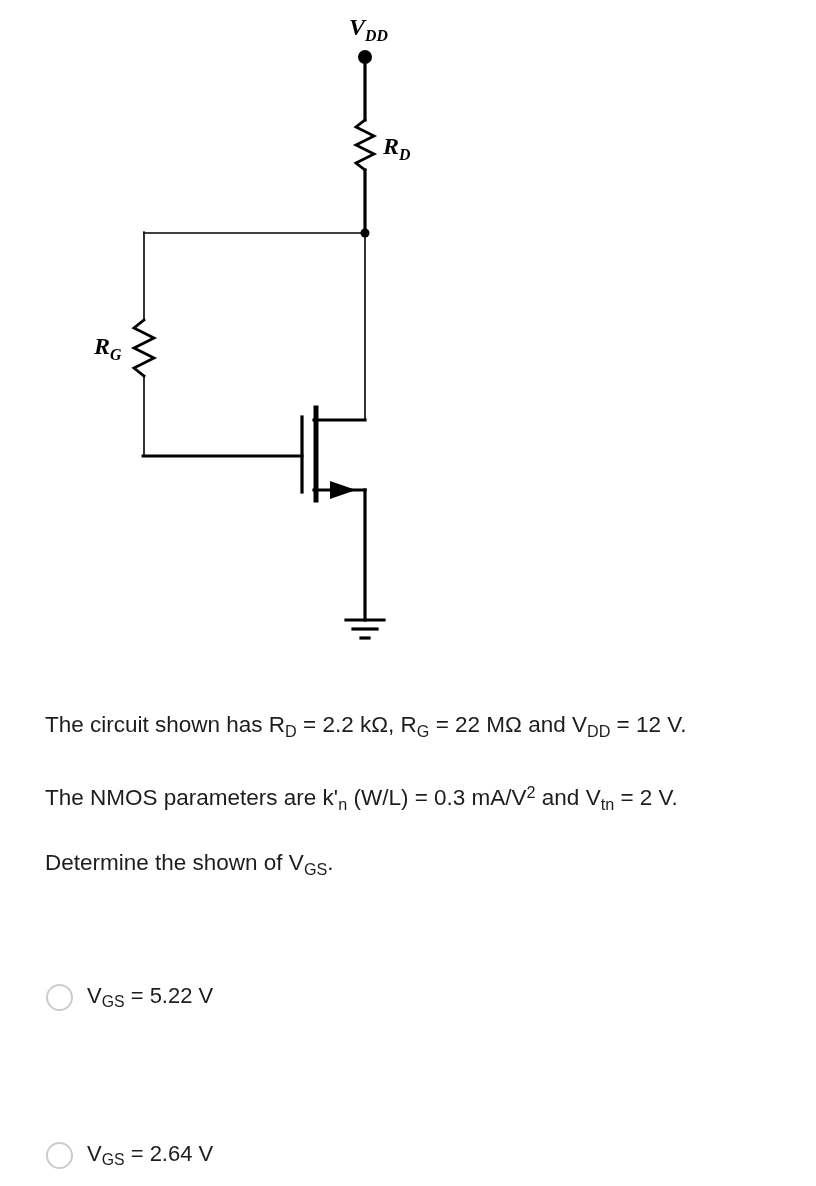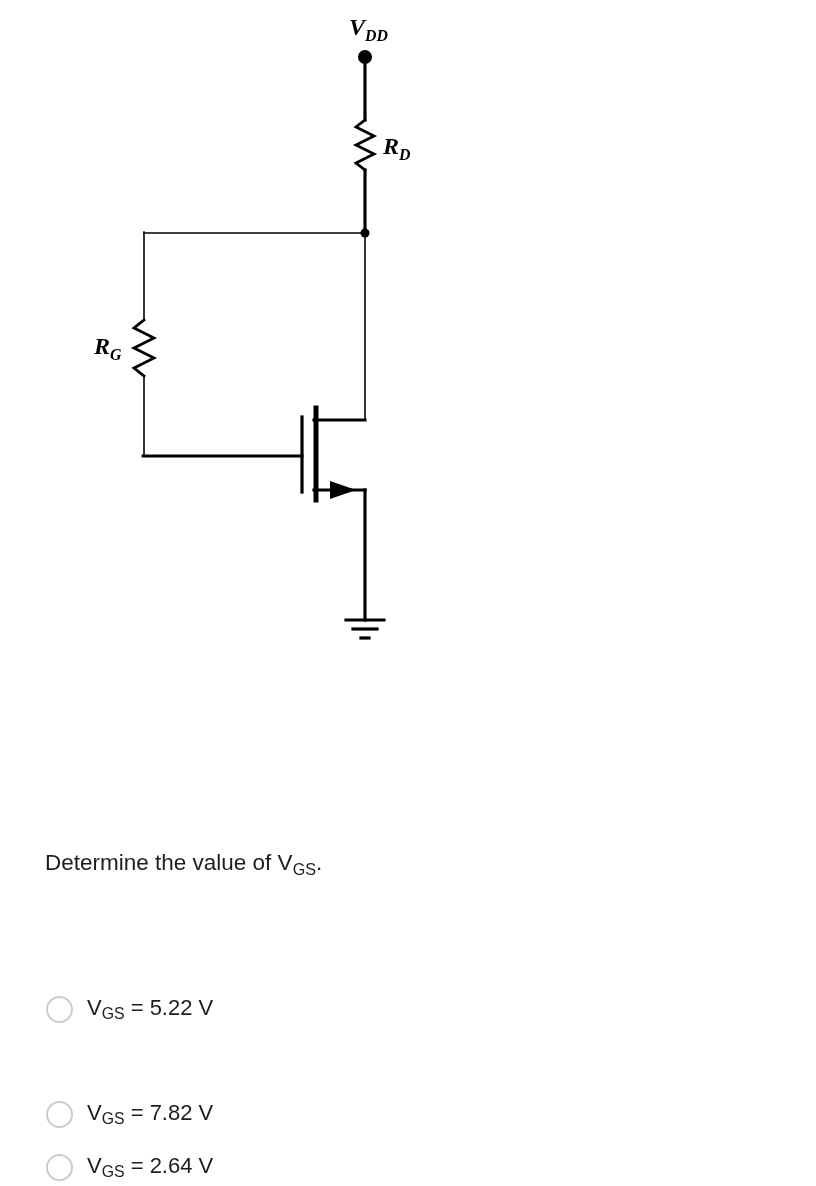--- a/index.html
+++ b/index.html
@@ -48,21 +48,20 @@
 
   
   .option {
     position: absolute;
     left: 46px;
     display: flex;
     align-items: center;
     gap: 14px;
     cursor: pointer;
     height: 30px;
-    margin-top: 12px;
   }
   .radio {
     width: 27px;
     height: 27px;
     border: 2px solid #c7ccd3;
     border-radius: 50%;
     background: #ffffff;
     flex: 0 0 auto;
   }
   .opt-label {
@@ -109,33 +108,31 @@
       </g>
     </svg>
 
     <div class="clabel" style="left:317px; top:15px;"><span>V</span><sub>DD</sub></div>
 
     <div class="clabel" style="left:351px; top:134px;"><span>R</span><sub>D</sub></div>
 
     <div class="clabel" style="left:62px; top:334px;"><span>R</span><sub>G</sub></div>
   </div>
 
+  <p class="qline" style="top:710px;"><span>The circuit shown has R</span><sub>D</sub><span> = 2.2 kΩ, R</span><sub>G</sub><span> = 22 MΩ and V</span><sub>DD</sub><span> = 12 V.</span></p>
 
+  <p class="qline" style="top:782px;"><span>The NMOS parameters are k'</span><sub>n</sub><span> (W/L) = 0.3 mA/V</span><sup>2</sup><span> and V</span><sub>tn</sub><span> = 2 V.</span></p>
 
-  <p class="qline" style="top:848px;"><span>Determine the value of V</span><sub>GS</sub><span>.</span></p>
+  <p class="qline" style="top:848px;"><span>Determine the shown of V</span><sub>GS</sub><span>.</span></p>
 
   <div class="option" style="top:982px;">
     <span class="radio"></span>
     <span class="opt-label"><span>V</span><sub>GS</sub><span> = 5.22 V</span></span>
   </div>
 
 
-  <div class="option" style="top:1087px;">
-    <span class="radio"></span>
-    <span class="opt-label"><span>V</span><sub>GS</sub><span> = 7.82 V</span></span>
-  </div>
 
   <div class="option" style="top:1140px;text-align:center;">
     <span class="radio"></span>
     <span class="opt-label"><span>V</span><sub>GS</sub><span> = 2.64 V</span></span>
   </div>
 
 </div>
 
 </body></html>

